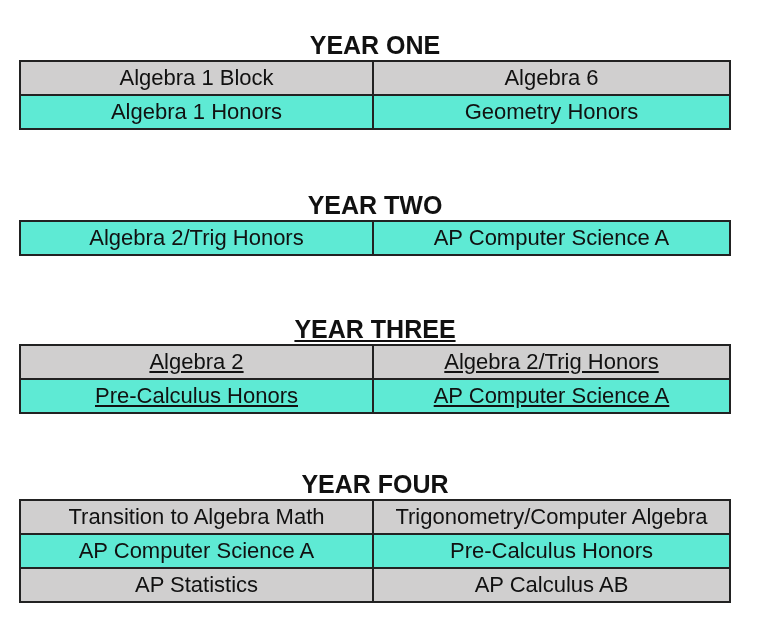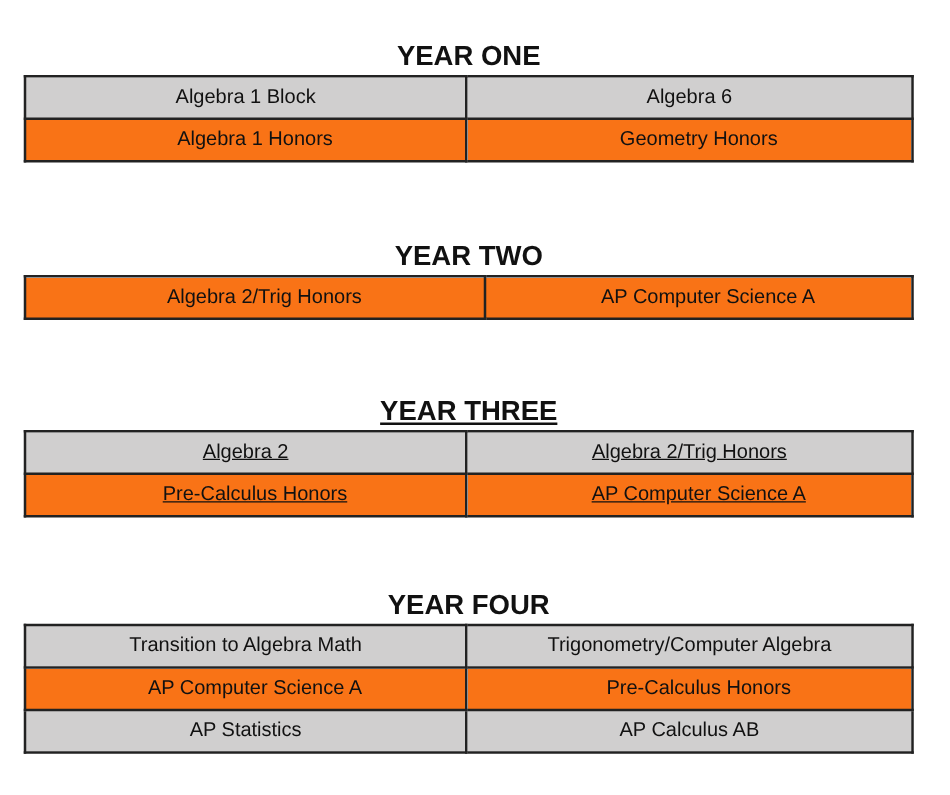--- a/index.html
+++ b/index.html
@@ -1,24 +1,24 @@
 <!DOCTYPE html>
 <html><head>
 <meta charset="utf-8">
 <style>
   html, body { margin: 0; padding: 0; background: #ffffff; }
   body { width: 760px; height: 636px; position: relative; overflow: hidden;
          font-family: "Liberation Sans", "DejaVu Sans", sans-serif; color: #111; }
   .section { position: absolute; left: 19px; width: 712px; }
-  .title { text-align: center; font-weight: bold; font-size: 22px; height: 30px; line-height: 30px; }
+  .title { text-align: center; font-weight: bold; font-size: 25px; height: 30px; line-height: 30px; }
   table { border-collapse: collapse; width: 712px; table-layout: fixed; }
-  td { border: 2px solid #222; height: 32px; text-align: center; font-size: 16px;
+  td { border: 2px solid #222; height: 32px; text-align: center; font-size: 22px;
        padding: 0; white-space: nowrap; overflow: hidden; }
   tr.shaded td { background: #d0cfcf; }
-  tr.plain td { background: #f97316; padding-left: 15px; }
+  tr.plain td { background: #5eead4; }
   td.c1 { width: 351px; }
 </style>
 </head>
 <body>
 
 <div class="section" style="top:30px;">
   <div class="title">YEAR ONE</div>
   <table>
     <tbody>
         <tr class="shaded">

